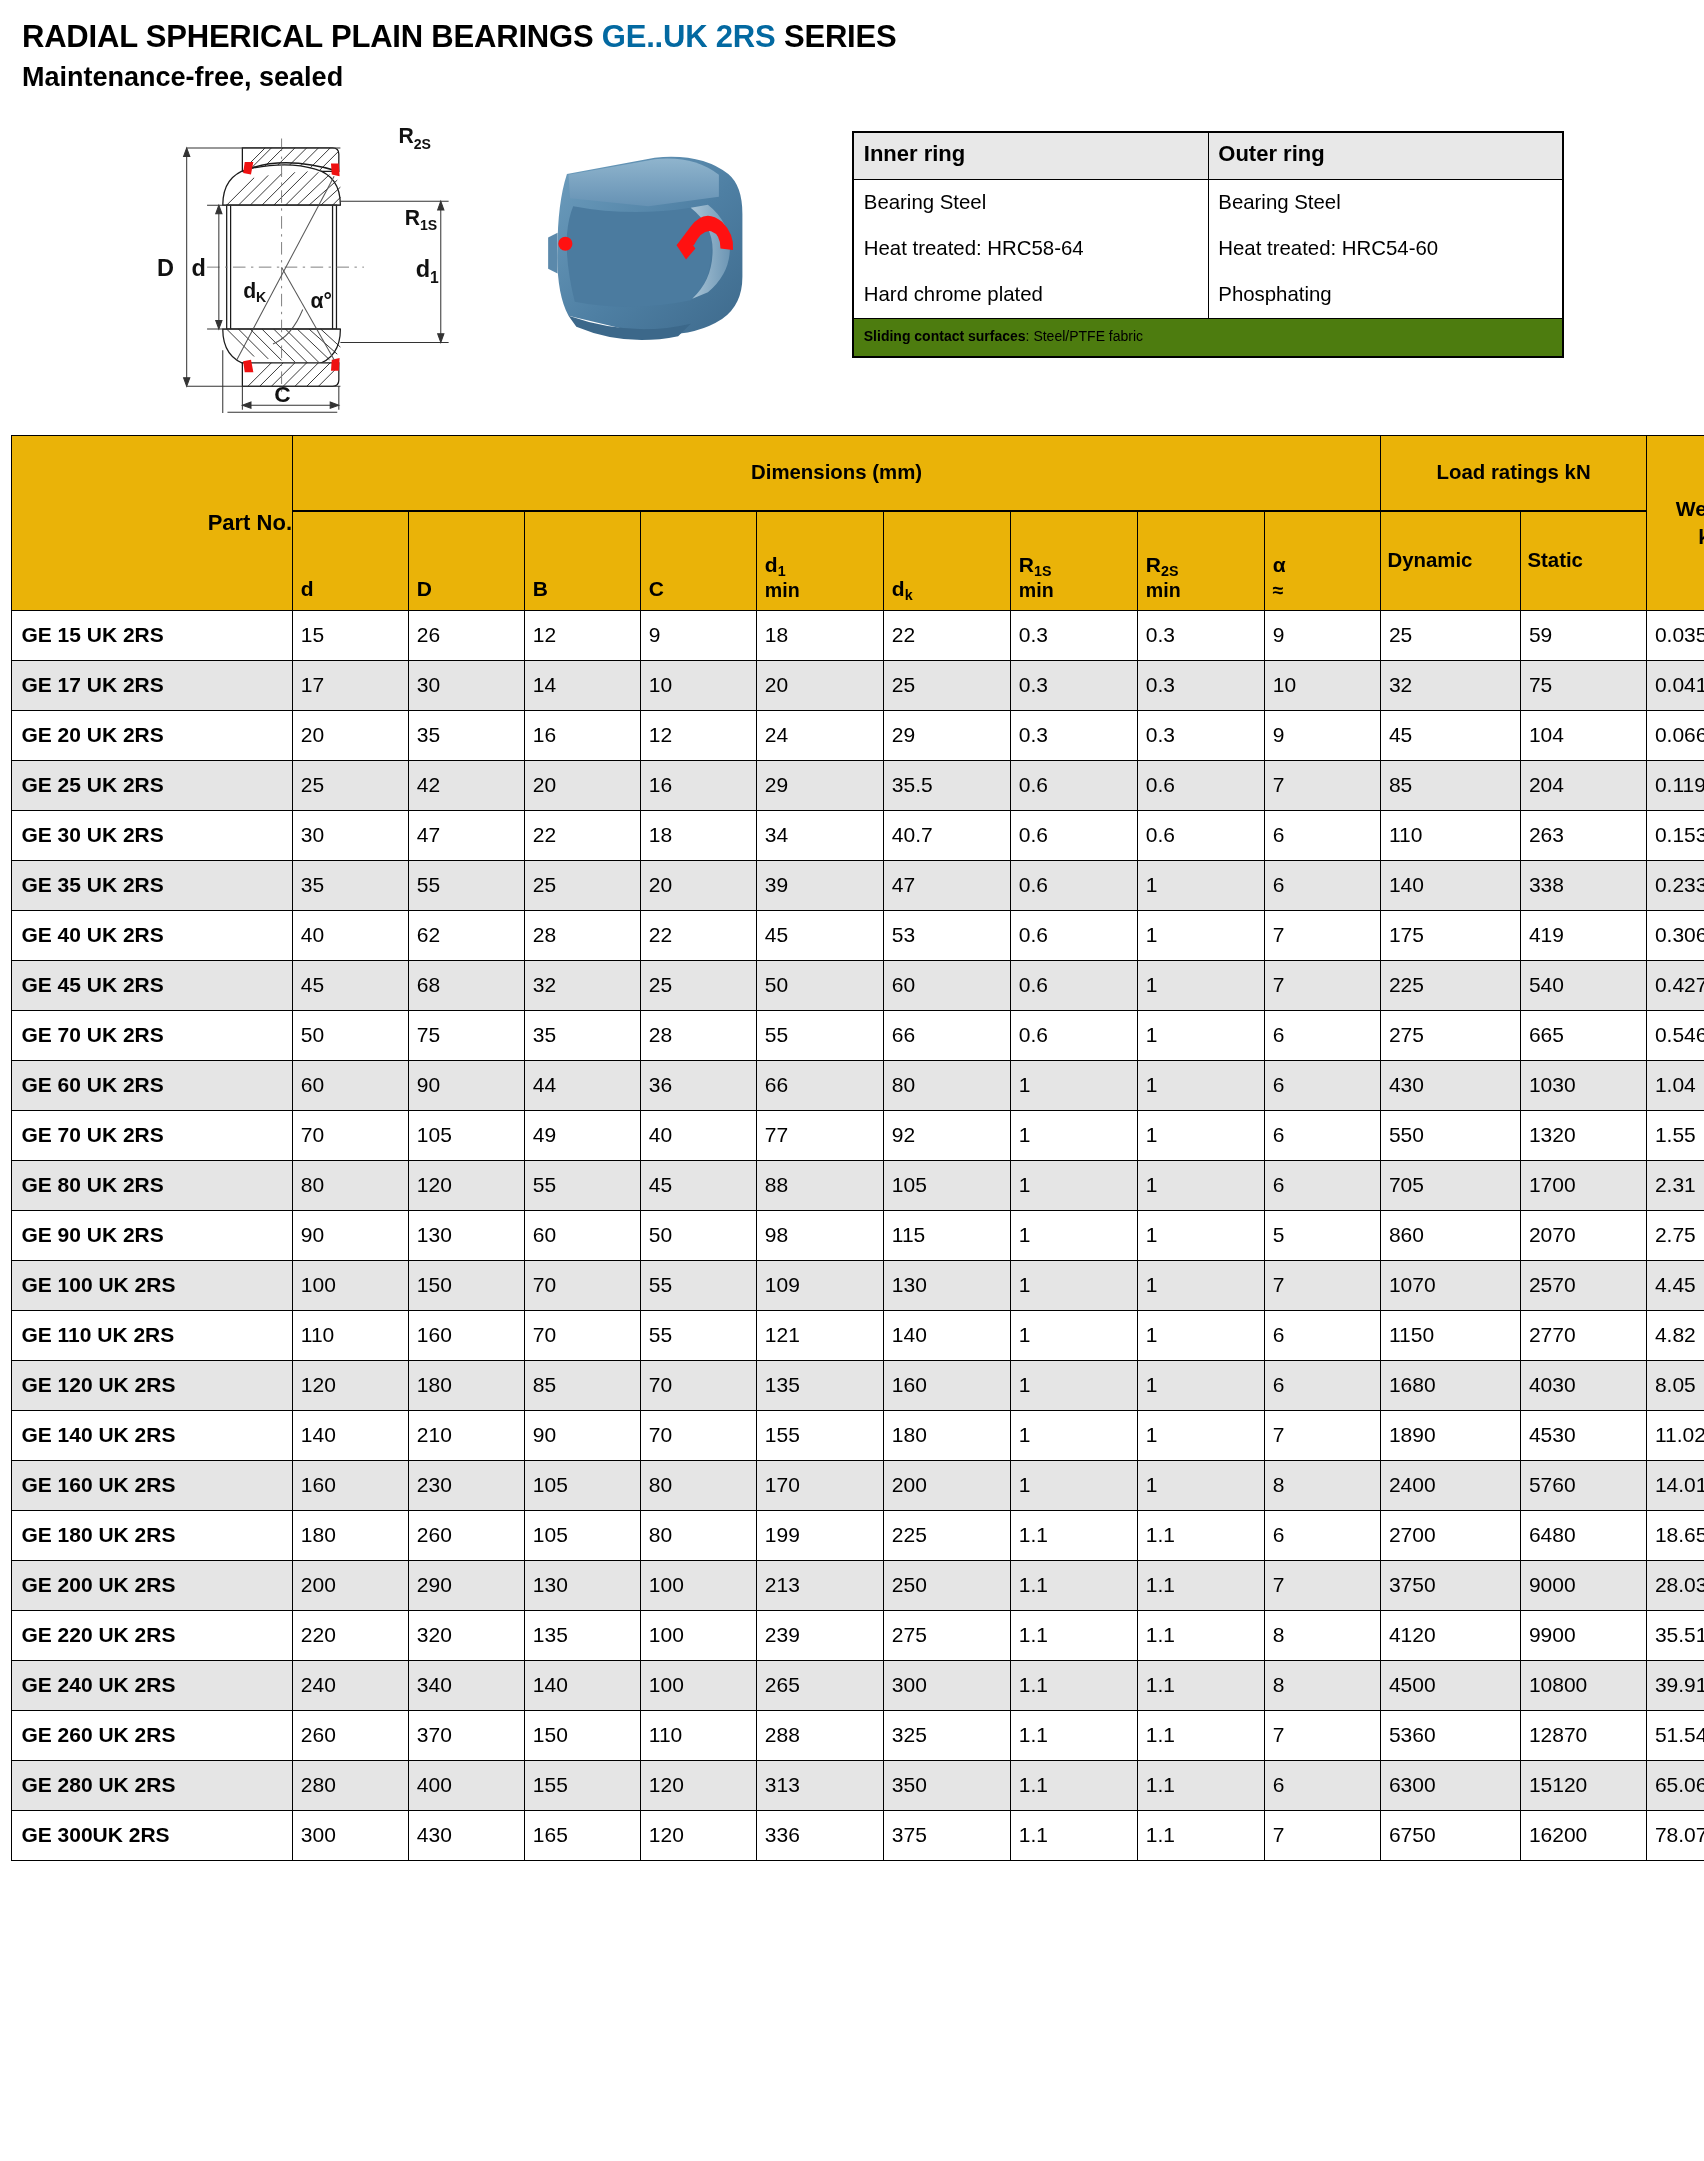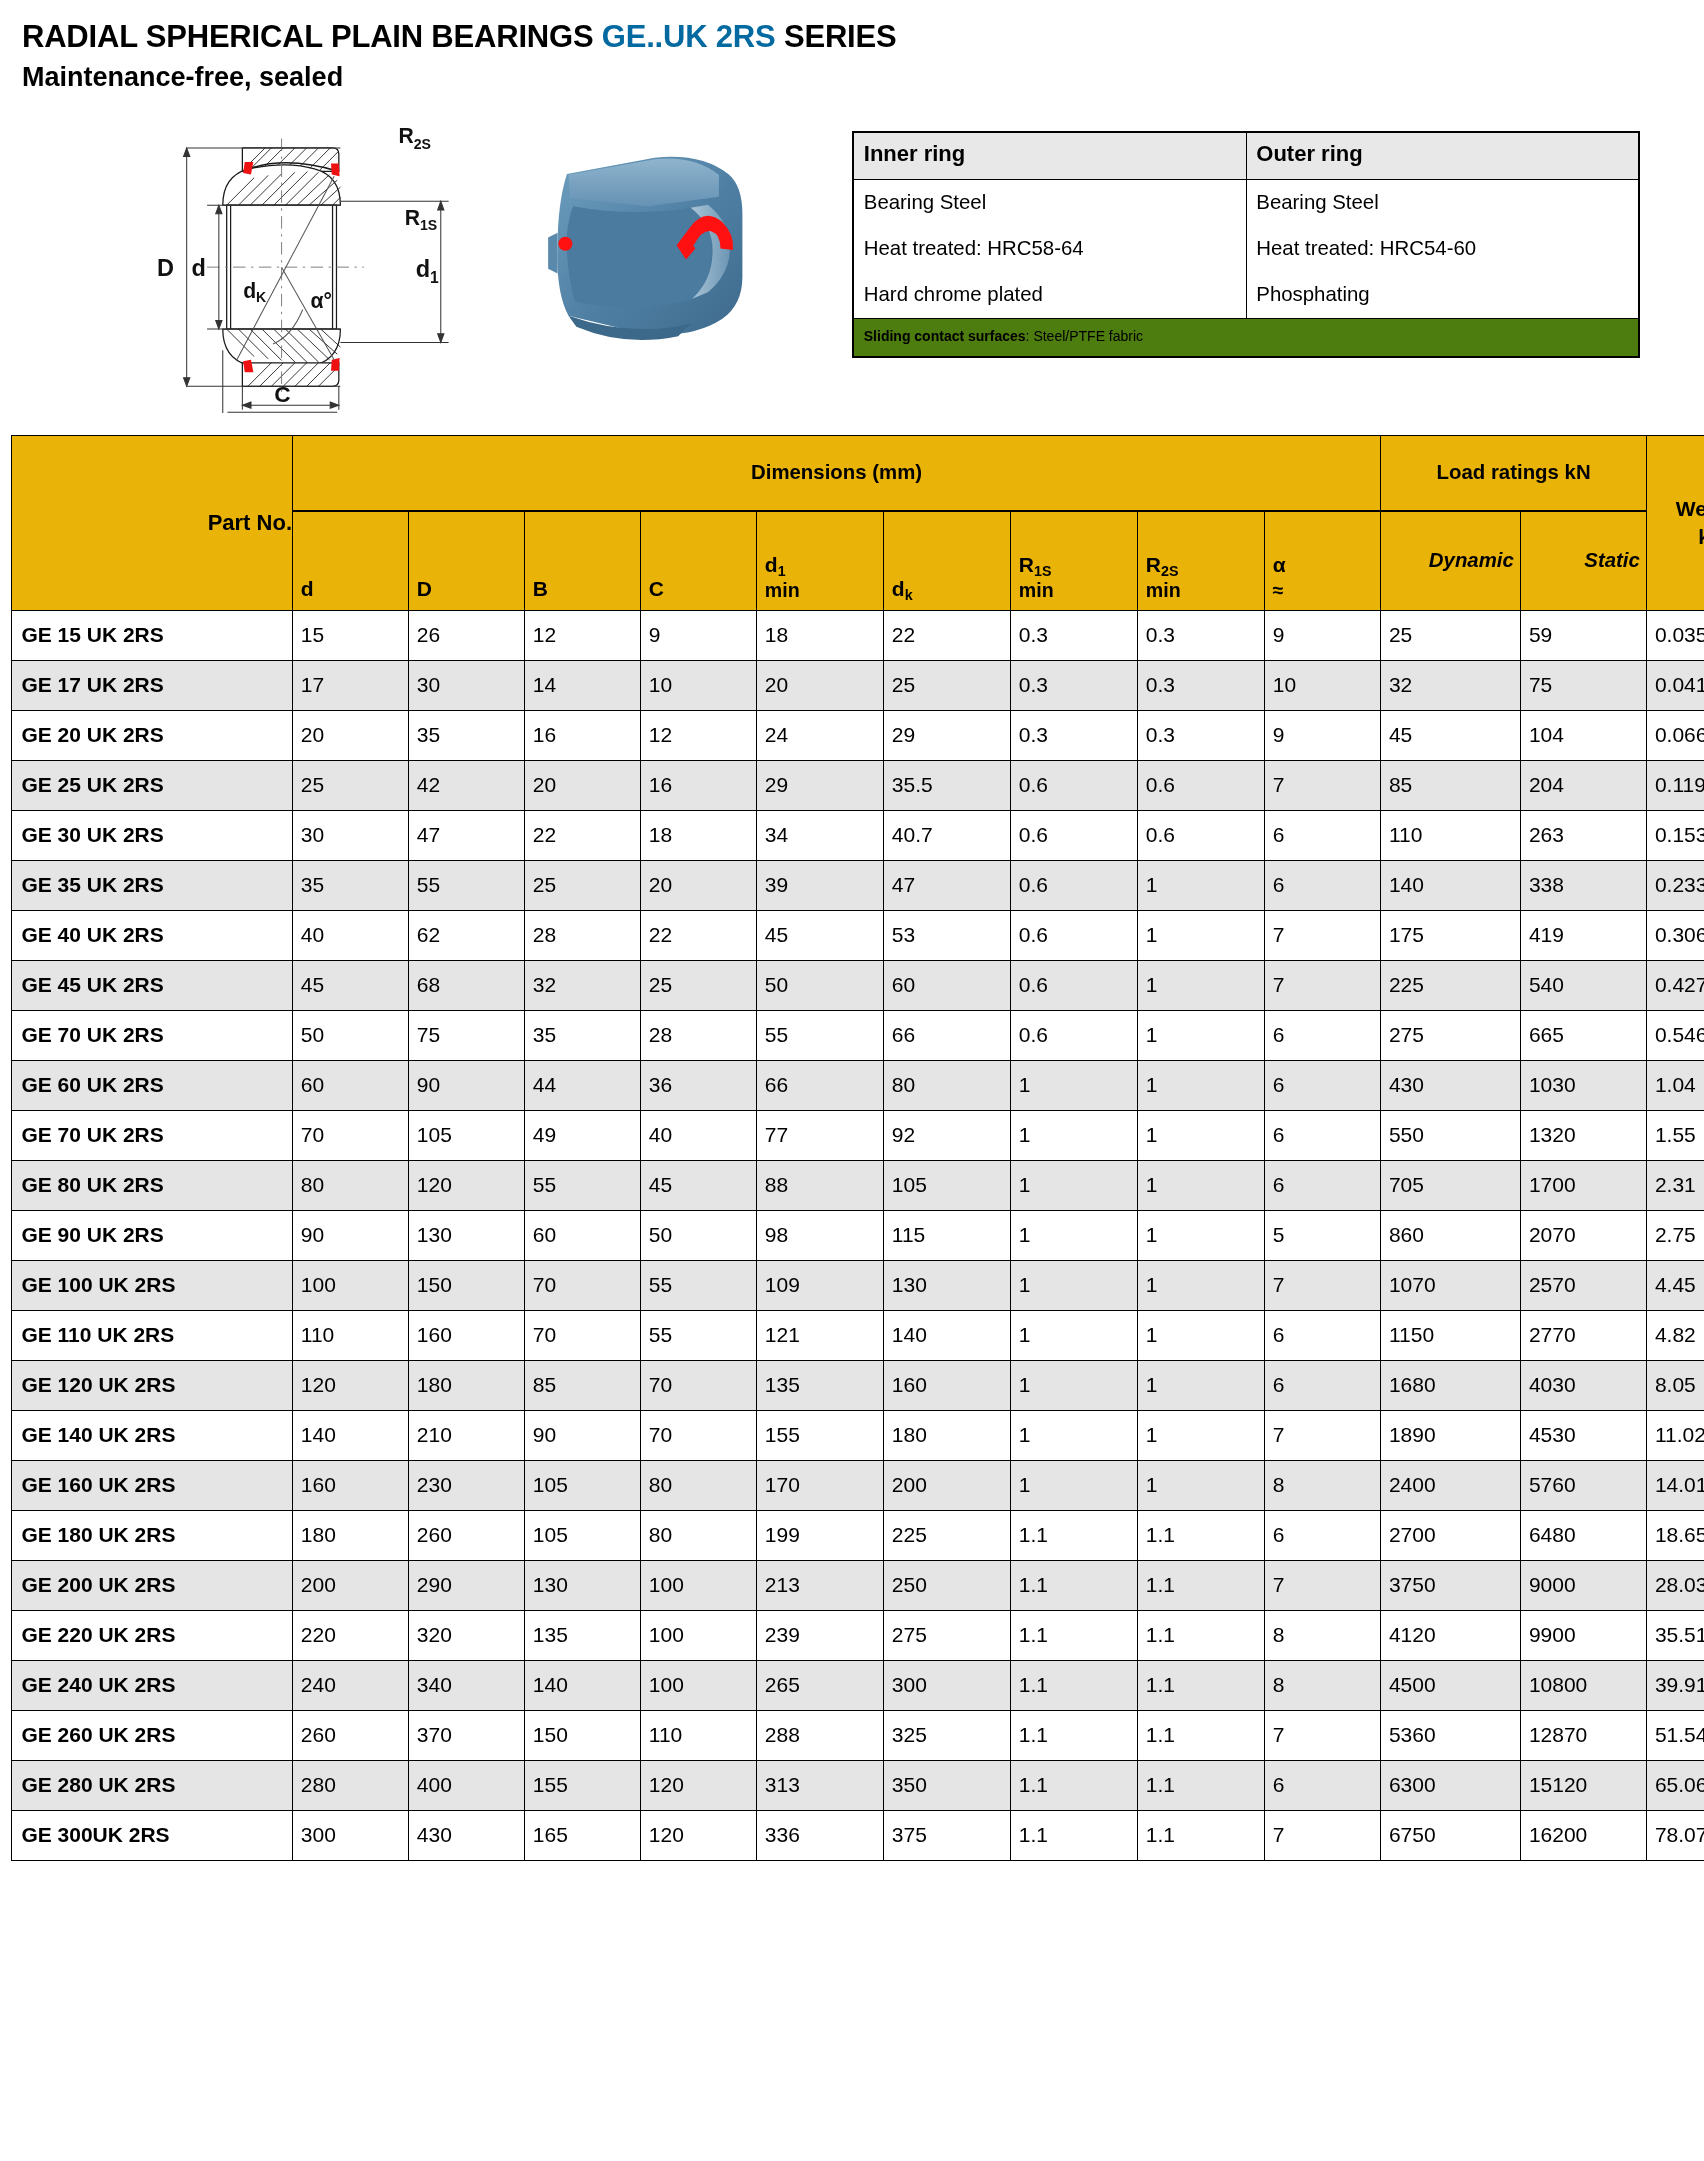--- a/index.html
+++ b/index.html
@@ -53,21 +53,21 @@
     flex: 1 1 auto;
     display: flex;
     justify-content: flex-start;
     padding-top: 23.5px;
     padding-left: 9.4px;
   }
 
   
   table.material {
     border-collapse: collapse;
-    width: 788px;
+    width: 712px;
     border: 2.4px solid #000;
     font-size: 20.4px;
   }
   table.material td {
     border: 1.6px solid #000;
     padding: 7.8px 9.4px 9.4px 9.4px;
     vertical-align: top;
     line-height: 1.25;
   }
   table.material td.hd {
@@ -107,23 +107,22 @@
     font-weight: bold;
     font-size: 20.4px;
   }
   table.data thead th.grouphead {
     text-align: center;
     border-bottom: 2.4px solid #000;
     height: 75px;
   }
   table.data thead th.tall {
     vertical-align: middle;
-    text-align: right;
+    text-align: left;
     padding: 0 6.3px;
-    font-style: italic;
   }
   table.data thead th.colhead {
     padding: 6.3px 0 7.8px 7.8px;
     vertical-align: bottom;
     height: 100px;
     font-size: 21px;
   }
   table.data thead th.colhead .stack {
     display: flex;
     flex-direction: column;

